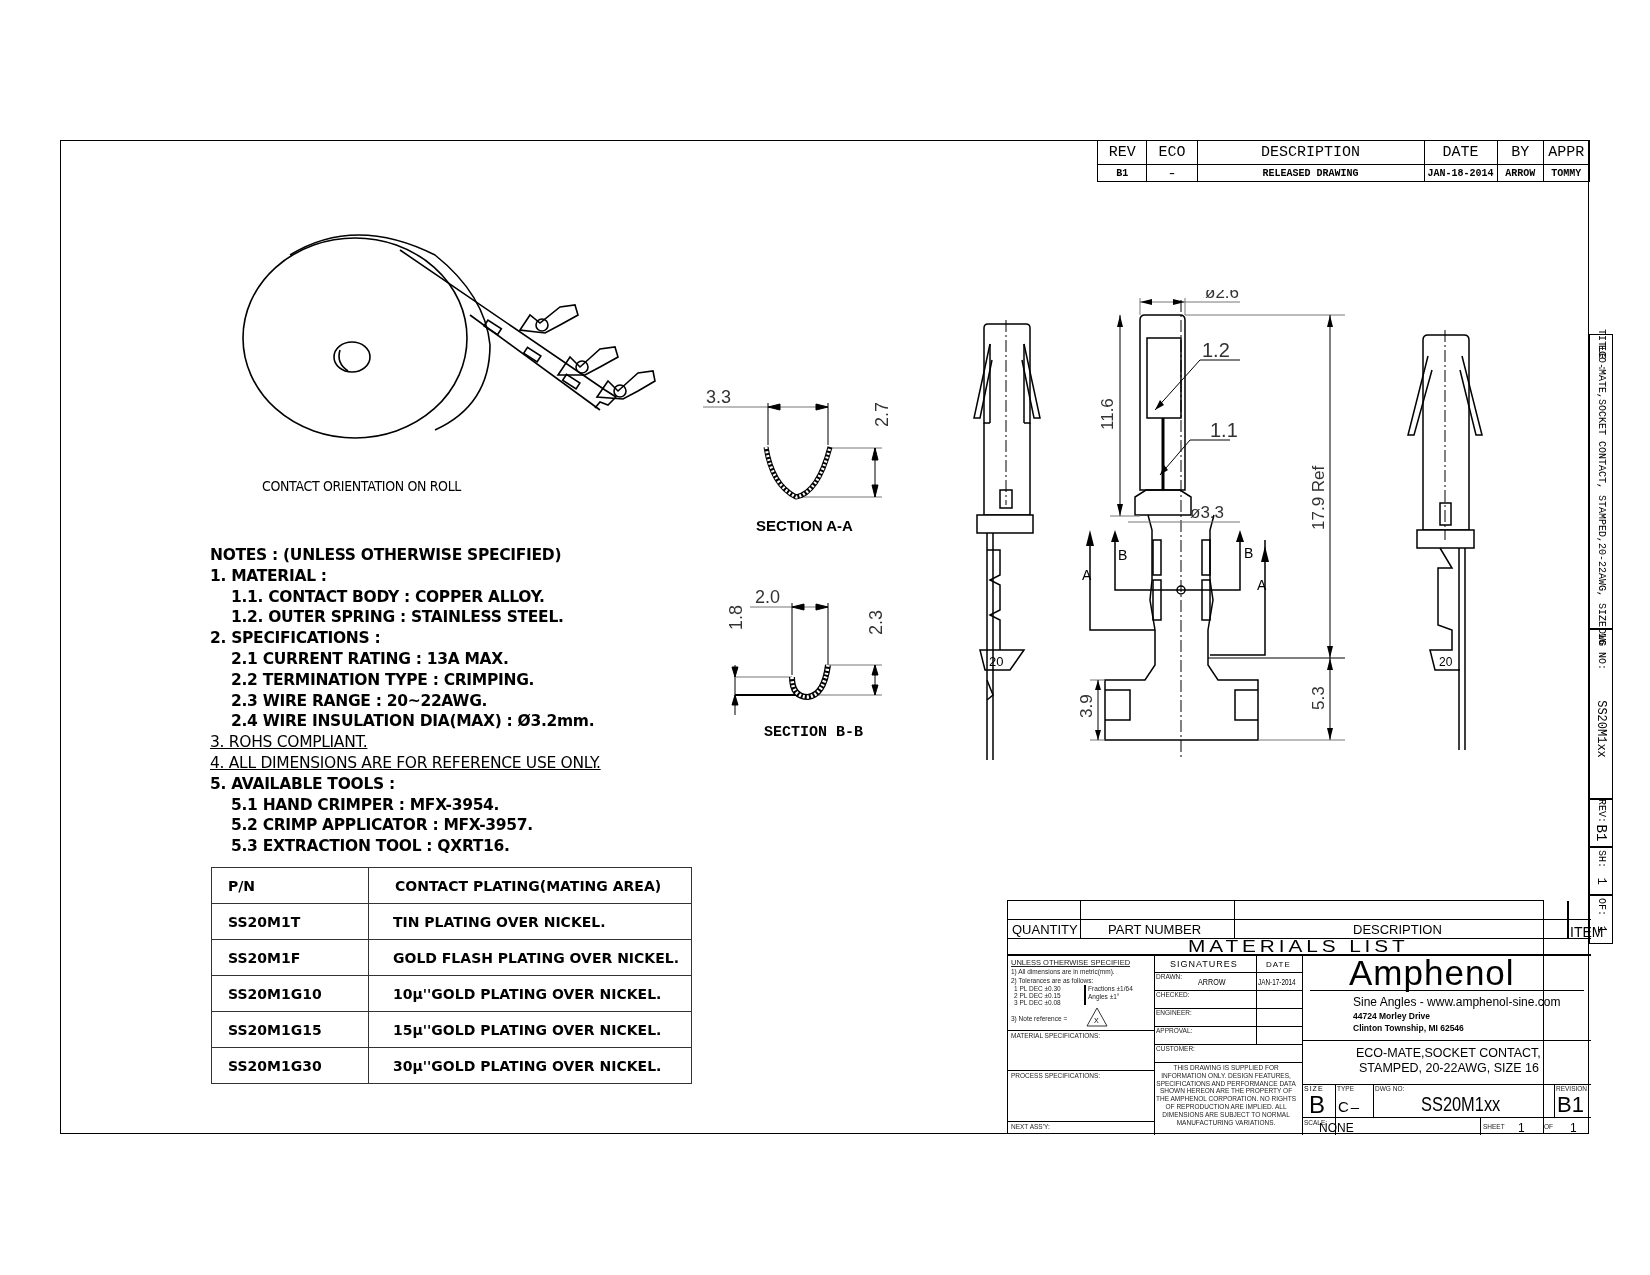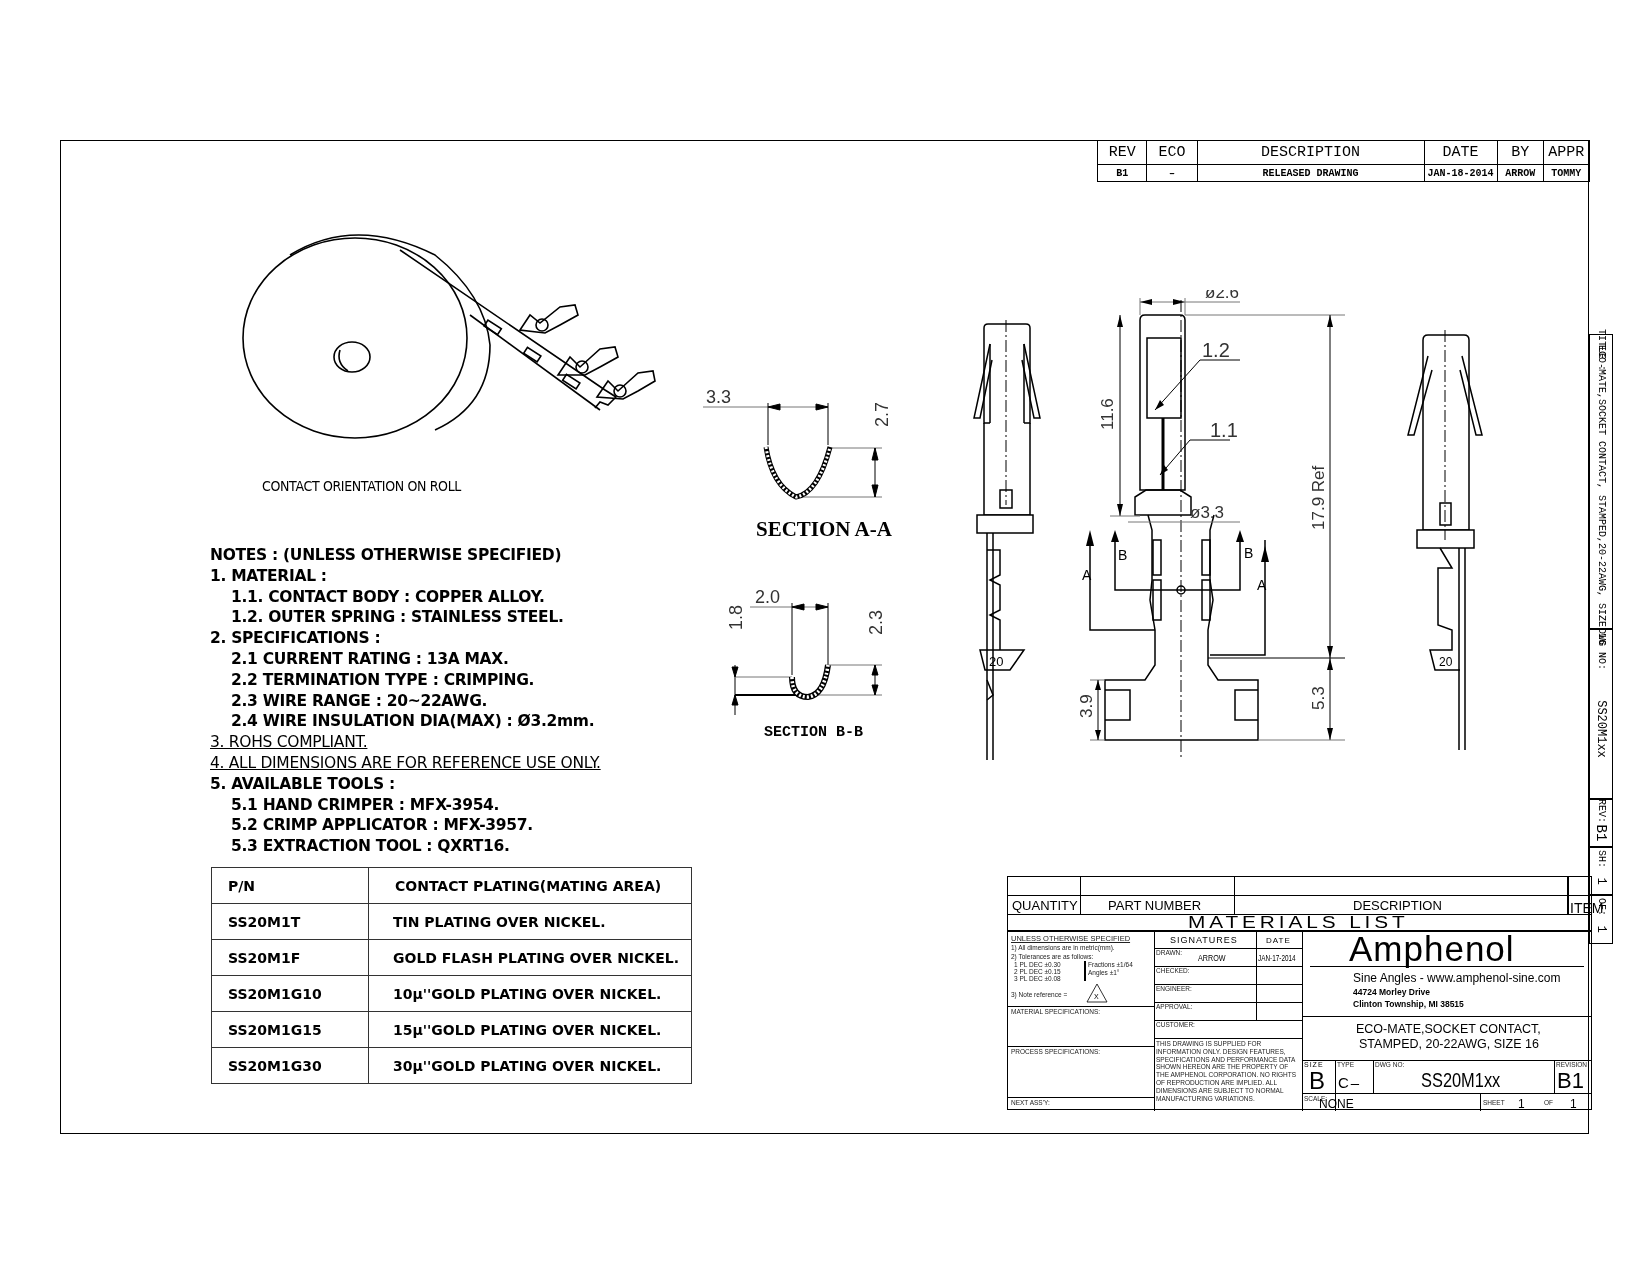--- a/index.html
+++ b/index.html
@@ -20,21 +20,21 @@
   .plating{position:absolute;left:211px;top:867px;width:481px;border-collapse:collapse;font-family:"DejaVu Sans",sans-serif;font-weight:bold;font-size:14px;}
   .plating td{border:1px solid #333;height:35px;padding:0;}
   .plating td.pn{width:140px;padding-left:16px;}
   .plating td.pl{padding-left:24px;}
   .plating tr.hd td{}
   .plating tr.hd td.pl{text-align:left;padding-left:26px;}
   
   .strip{position:absolute;left:1589px;width:24px;border:1.2px solid #000;box-sizing:border-box;}
   .vt{position:absolute;left:50%;top:50%;transform:translate(-50%,-50%) rotate(90deg);white-space:nowrap;font-family:"Liberation Mono",monospace;font-size:10px;}
   
-  .tb{position:absolute;left:1007px;top:876px;width:585px;height:234px;border:1.5px solid #000;box-sizing:border-box;}
+  .tb{position:absolute;left:1007px;top:900px;width:537px;height:234px;border:1.5px solid #000;box-sizing:border-box;text-align:center;}
   .line-h{position:absolute;height:0;border-top:1.2px solid #000;}
   .line-v{position:absolute;width:0;border-left:1.2px solid #000;}
   .t{position:absolute;white-space:nowrap;}
   .tiny{font-size:6.5px;color:#222;}
   svg text{font-family:"Liberation Sans",sans-serif;}
 </style>
 </head>
 <body>
 
 <div class="frame"></div>
@@ -92,21 +92,21 @@
     <line x1="130" y1="63" x2="182" y2="63" stroke="#777"></line>
     <line x1="96" y1="112" x2="182" y2="112" stroke="#777"></line>
     <line x1="175" y1="63" x2="175" y2="112"></line>
     <path d="M175 63 L172 75 L178 75 Z M175 112 L172 100 L178 100 Z" fill="#000"></path>
     <path d="M66 62 Q72 100 96 112 Q118 108 130 62" stroke-width="5" stroke="#000"></path>
     <path d="M66 62 Q72 100 96 112 Q118 108 130 62" stroke-width="3" stroke="#fff" stroke-dasharray="2 2"></path>
   </g>
   <text x="6" y="18" font-size="18" font-family="Liberation Sans" fill="#333">3.3</text>
   <text transform="translate(188 42) rotate(-90)" font-size="18" fill="#333">2.7</text>
 </svg>
-<div class="abs" style="left:756px;top:517px;font-family:Liberation Serif, serif;font-weight:bold;font-size:21px;">SECTION  A-A</div>
+<div class="abs" style="left:756px;top:517px;font-family:Liberation Sans, sans-serif;font-weight:bold;font-size:15px;">SECTION  A-A</div>
 
 <svg class="abs" style="left:720px;top:585px" width="180" height="140">
   <g stroke="#000" fill="none" stroke-width="1">
     <line x1="30" y1="22" x2="108" y2="22" stroke="#777"></line>
     <line x1="72" y1="18" x2="72" y2="90"></line>
     <line x1="108" y1="18" x2="108" y2="80"></line>
     <path d="M72 22 L84 19 L84 25 Z M108 22 L96 19 L96 25 Z" fill="#000"></path>
     <line x1="15" y1="80" x2="15" y2="130"></line>
     <line x1="15" y1="92" x2="72" y2="92" stroke="#777"></line>
     <line x1="15" y1="110" x2="80" y2="110" stroke="#000" stroke-width="2"></line>
@@ -347,21 +347,21 @@
     <div>THE AMPHENOL CORPORATION. NO RIGHTS</div>
     <div>OF REPRODUCTION ARE IMPLIED. ALL</div>
     <div>DIMENSIONS ARE SUBJECT TO NORMAL</div>
     <div>MANUFACTURING VARIATIONS.</div>
   </div>
 
   <div class="t" style="left:341px;top:52px;font-size:35px;letter-spacing:1px">Amphenol</div>
   <div class="line-h" style="left:302px;top:89px;width:274px;border-top-width:1.8px"></div>
   <div class="t" style="left:345px;top:94px;font-size:12px">Sine Angles - www.amphenol-sine.com</div>
   <div class="t" style="left:345px;top:110px;font-size:8.5px;font-weight:bold">44724 Morley Drive</div>
-  <div class="t" style="left:345px;top:122px;font-size:8.5px;font-weight:bold">Clinton Township, MI 38515</div>
+  <div class="t" style="left:345px;top:122px;font-size:8.5px;font-weight:bold">Clinton Township, MI 62546</div>
   <div class="line-h" style="left:294px;top:139px;width:289px"></div>
   <div class="t" style="left:348px;top:145px;font-size:12.5px">ECO-MATE,SOCKET CONTACT,</div>
   <div class="t" style="left:351px;top:160px;font-size:12.5px">STAMPED, 20-22AWG, SIZE 16</div>
   <div class="line-h" style="left:294px;top:183px;width:289px"></div>
   <div class="line-h" style="left:294px;top:216px;width:289px"></div>
   <div class="line-v" style="left:327px;top:183px;height:51px"></div>
   <div class="line-v" style="left:365px;top:183px;height:33px"></div>
   <div class="line-v" style="left:472px;top:216px;height:18px"></div>
   <div class="line-v" style="left:546px;top:183px;height:33px"></div>
   <div class="t" style="left:296px;top:184px;font-size:7px;letter-spacing:1px">SIZE</div>

